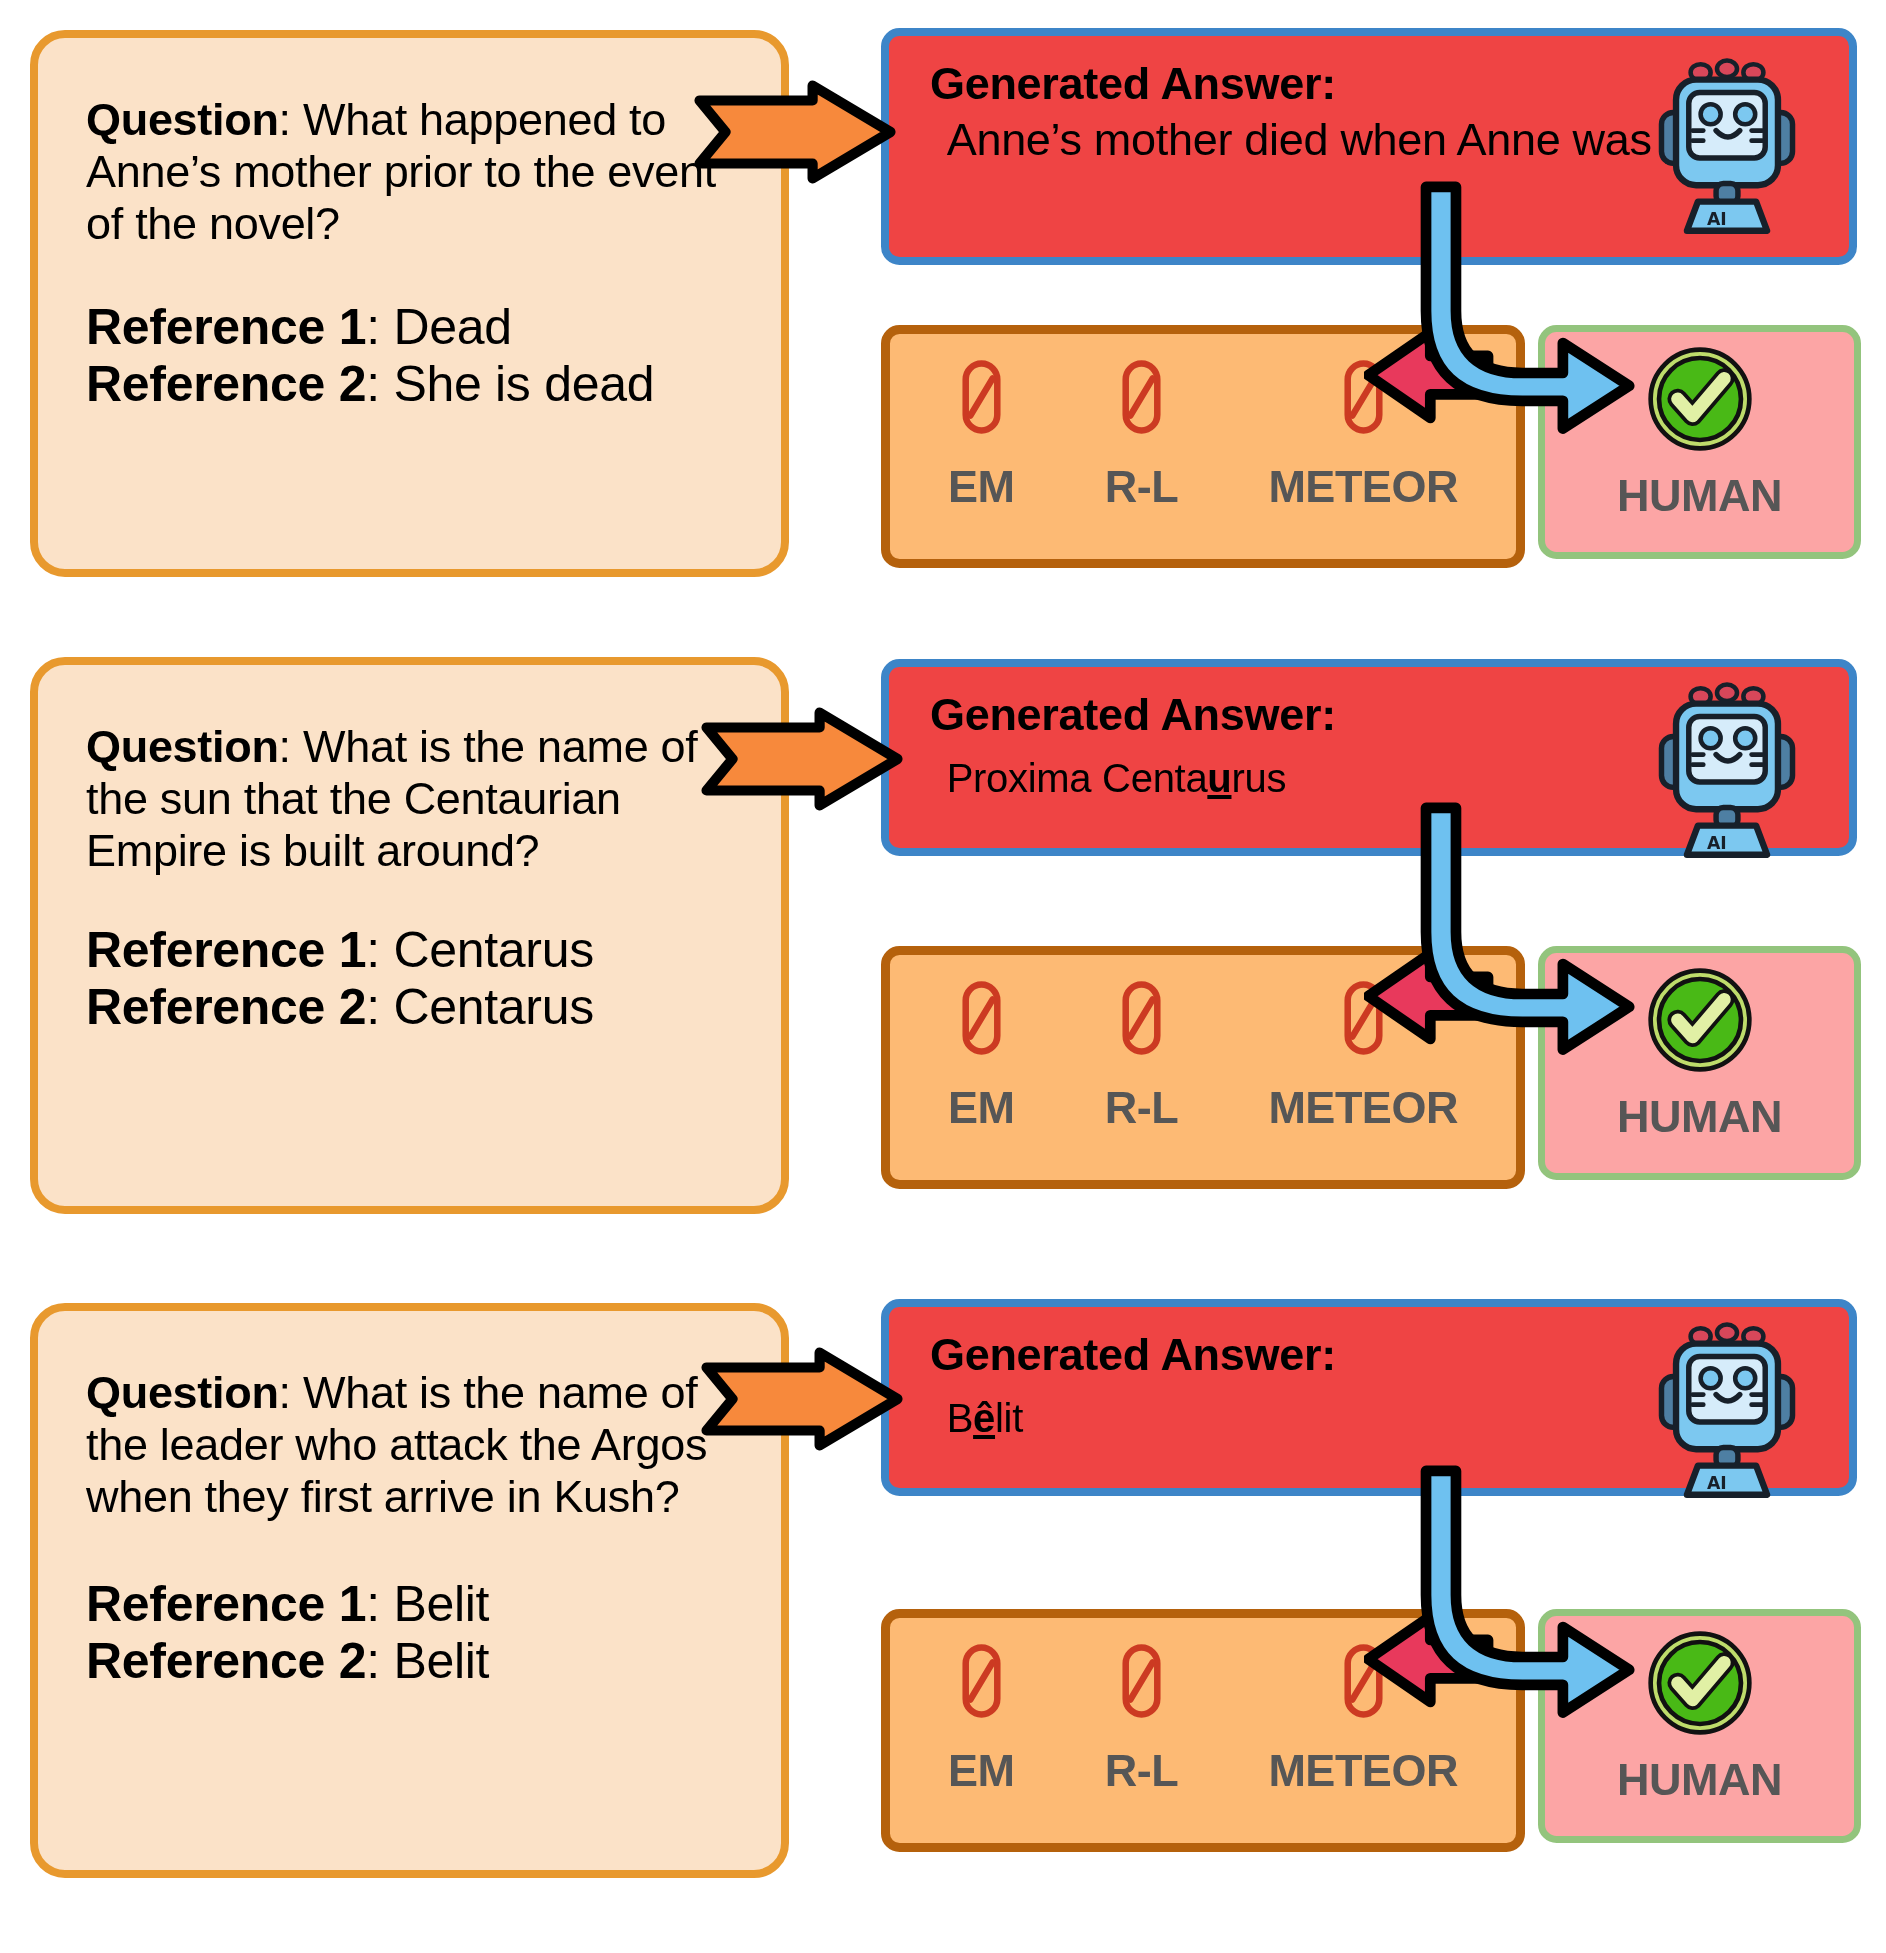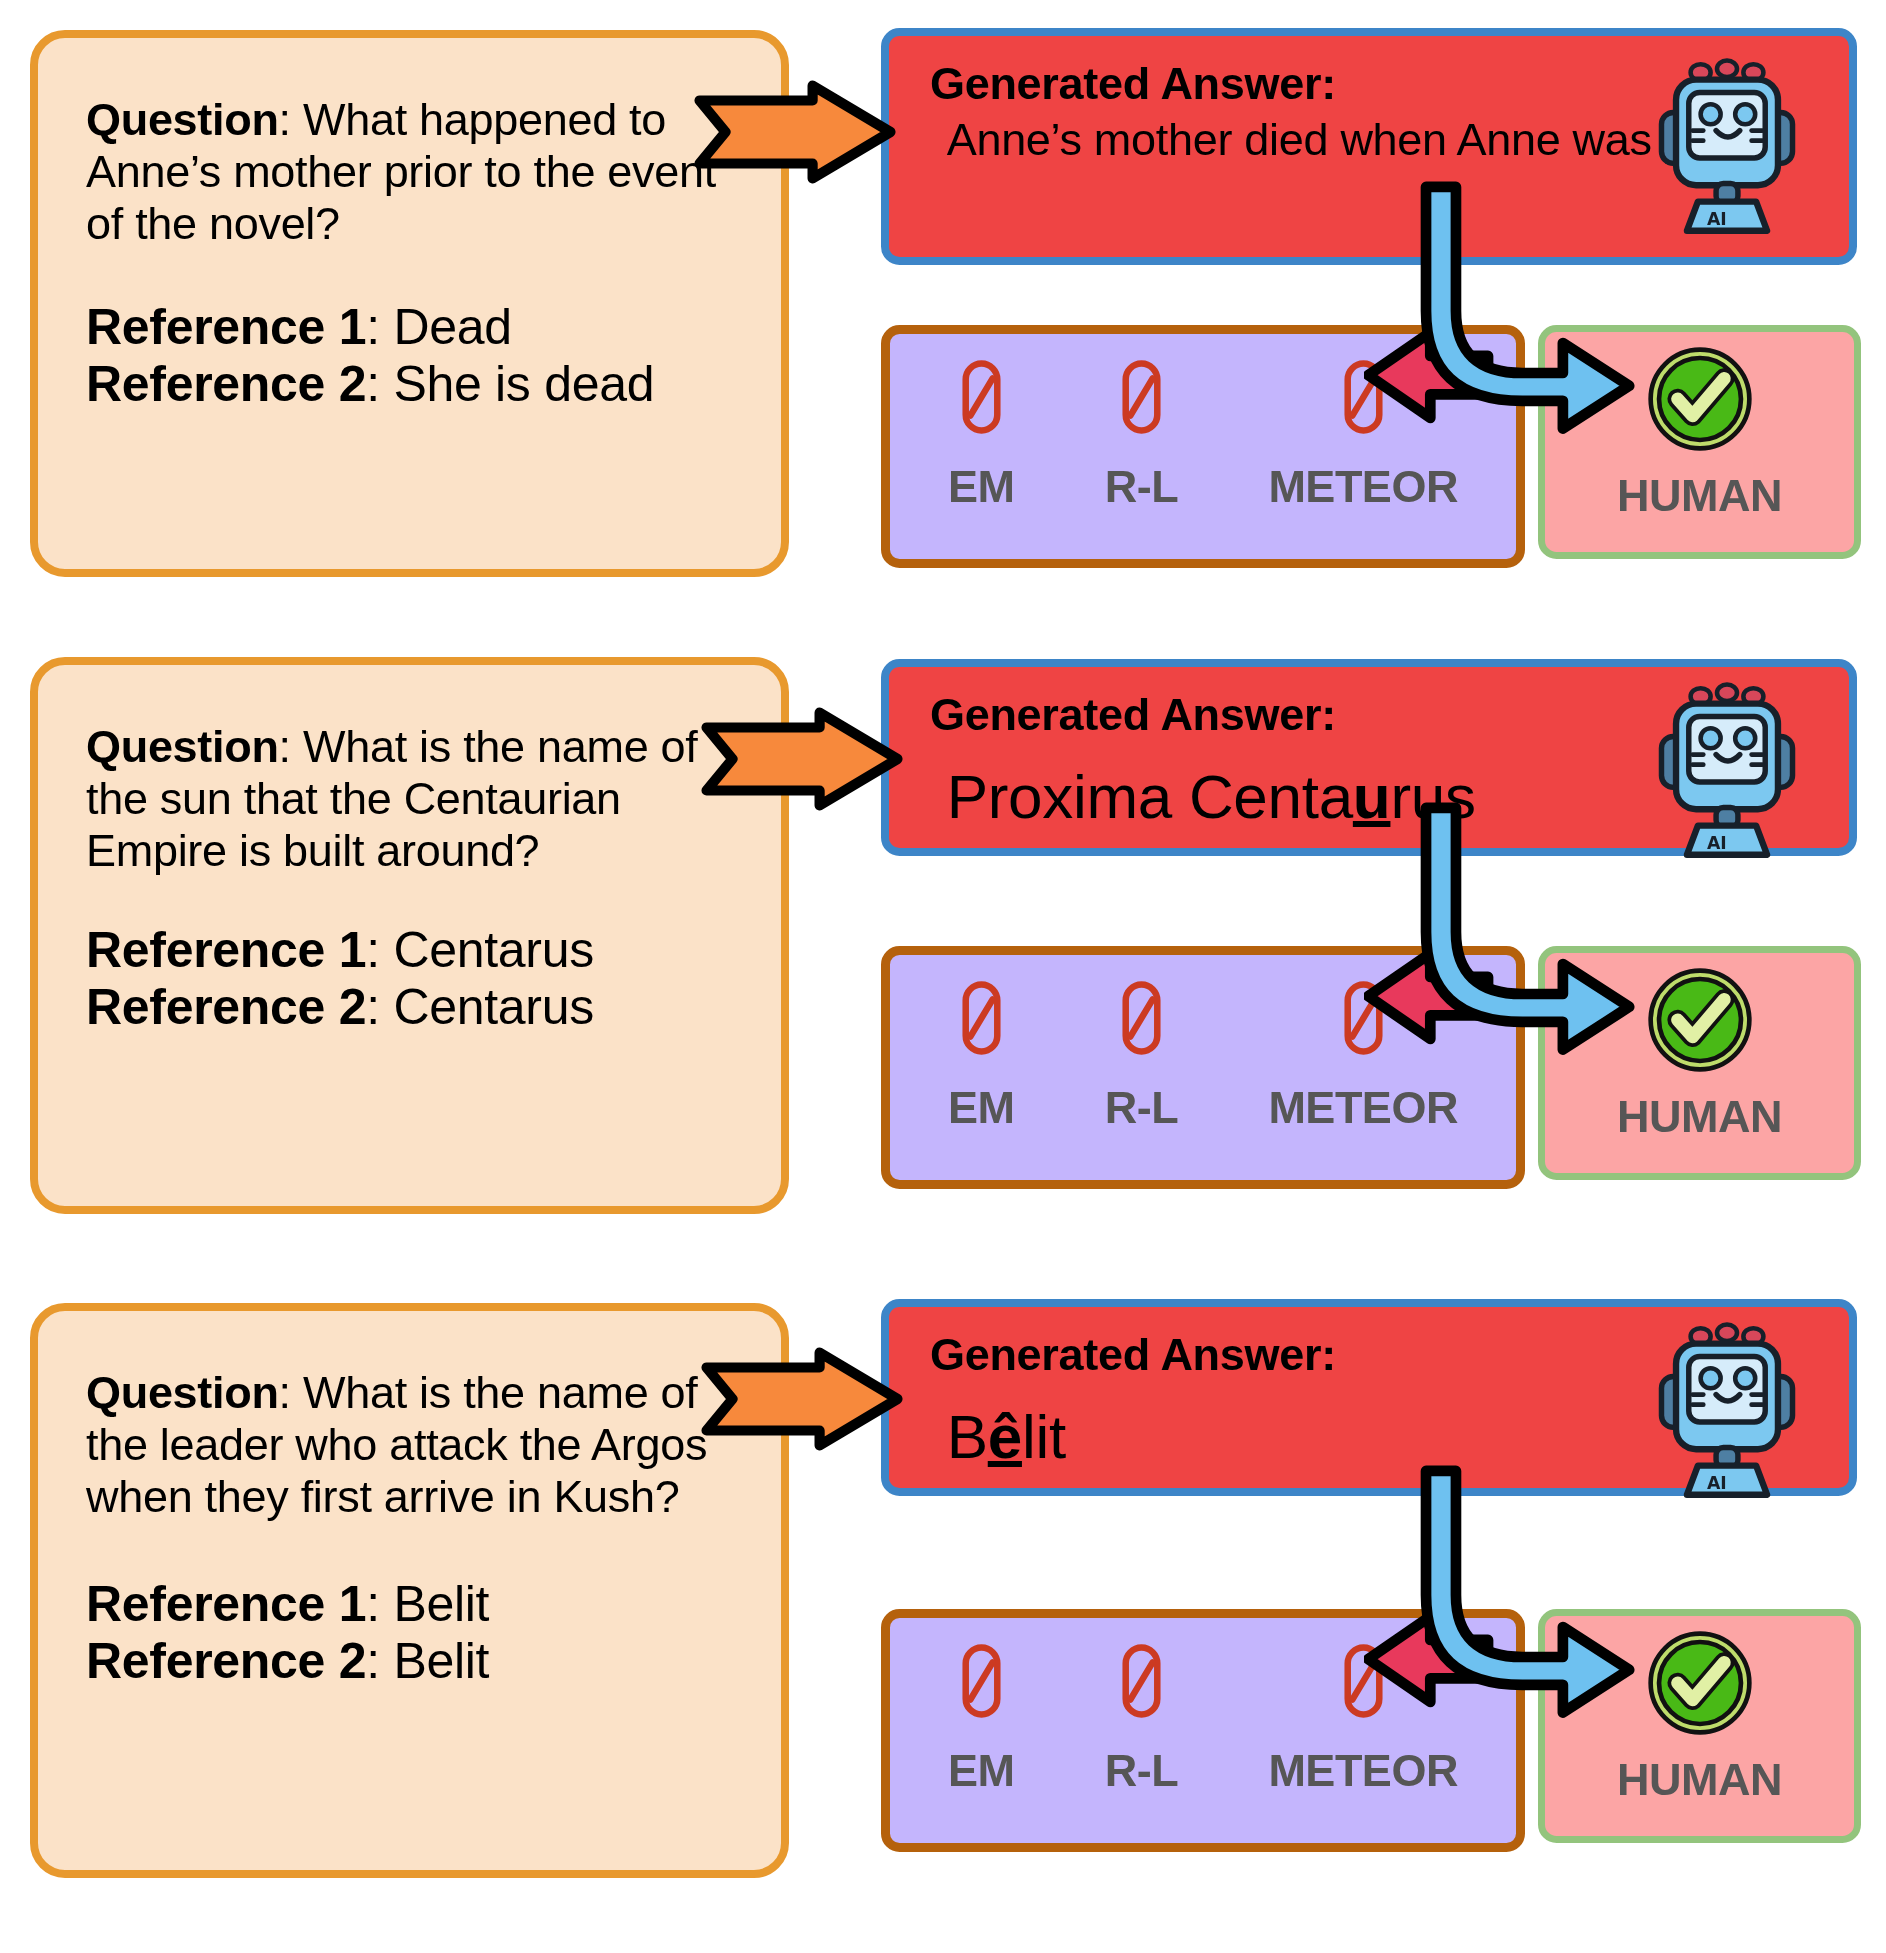--- a/index.html
+++ b/index.html
@@ -88,36 +88,36 @@
     line-height: 1.05;
   }
   .atext {
     font-size: 45px;
     color: #000000;
     letter-spacing: -0.3px;
     line-height: 1.12;
     margin-top: 7.4px;
     padding-left: 16.7px;
   }
-  .row-2 .atext, .row-3 .atext { font-size: 62px; margin-top: 24px; }
+  .row-2 .atext, .row-3 .atext { font-size: 40px; margin-top: 18px; }
   .atext u { text-decoration: underline; font-weight: bold; text-underline-offset: 2.8px; }
 
   .robot {
     position: absolute;
     right: 43px;
     top: 20.4px;
     width: 158px;
     height: 182px;
   }
   .row-2 .robot, .row-3 .robot { top: 13px; }
 
   
   .mcard {
     position: absolute;
-    background: #c4b5fd;
+    background: #fdba74;
     border: 9.3px solid #B5610C;
     border-radius: 18.6px;
   }
   .row-1 .mcard { left: 881px; top: 325px; width: 644px; height: 243px; }
   .row-2 .mcard { left: 881px; top: 306px; width: 644px; height: 243px; }
   .row-3 .mcard { left: 881px; top: 334px; width: 644px; height: 243px; }
 
   .metrics {
     display: flex;
     align-items: flex-start;

